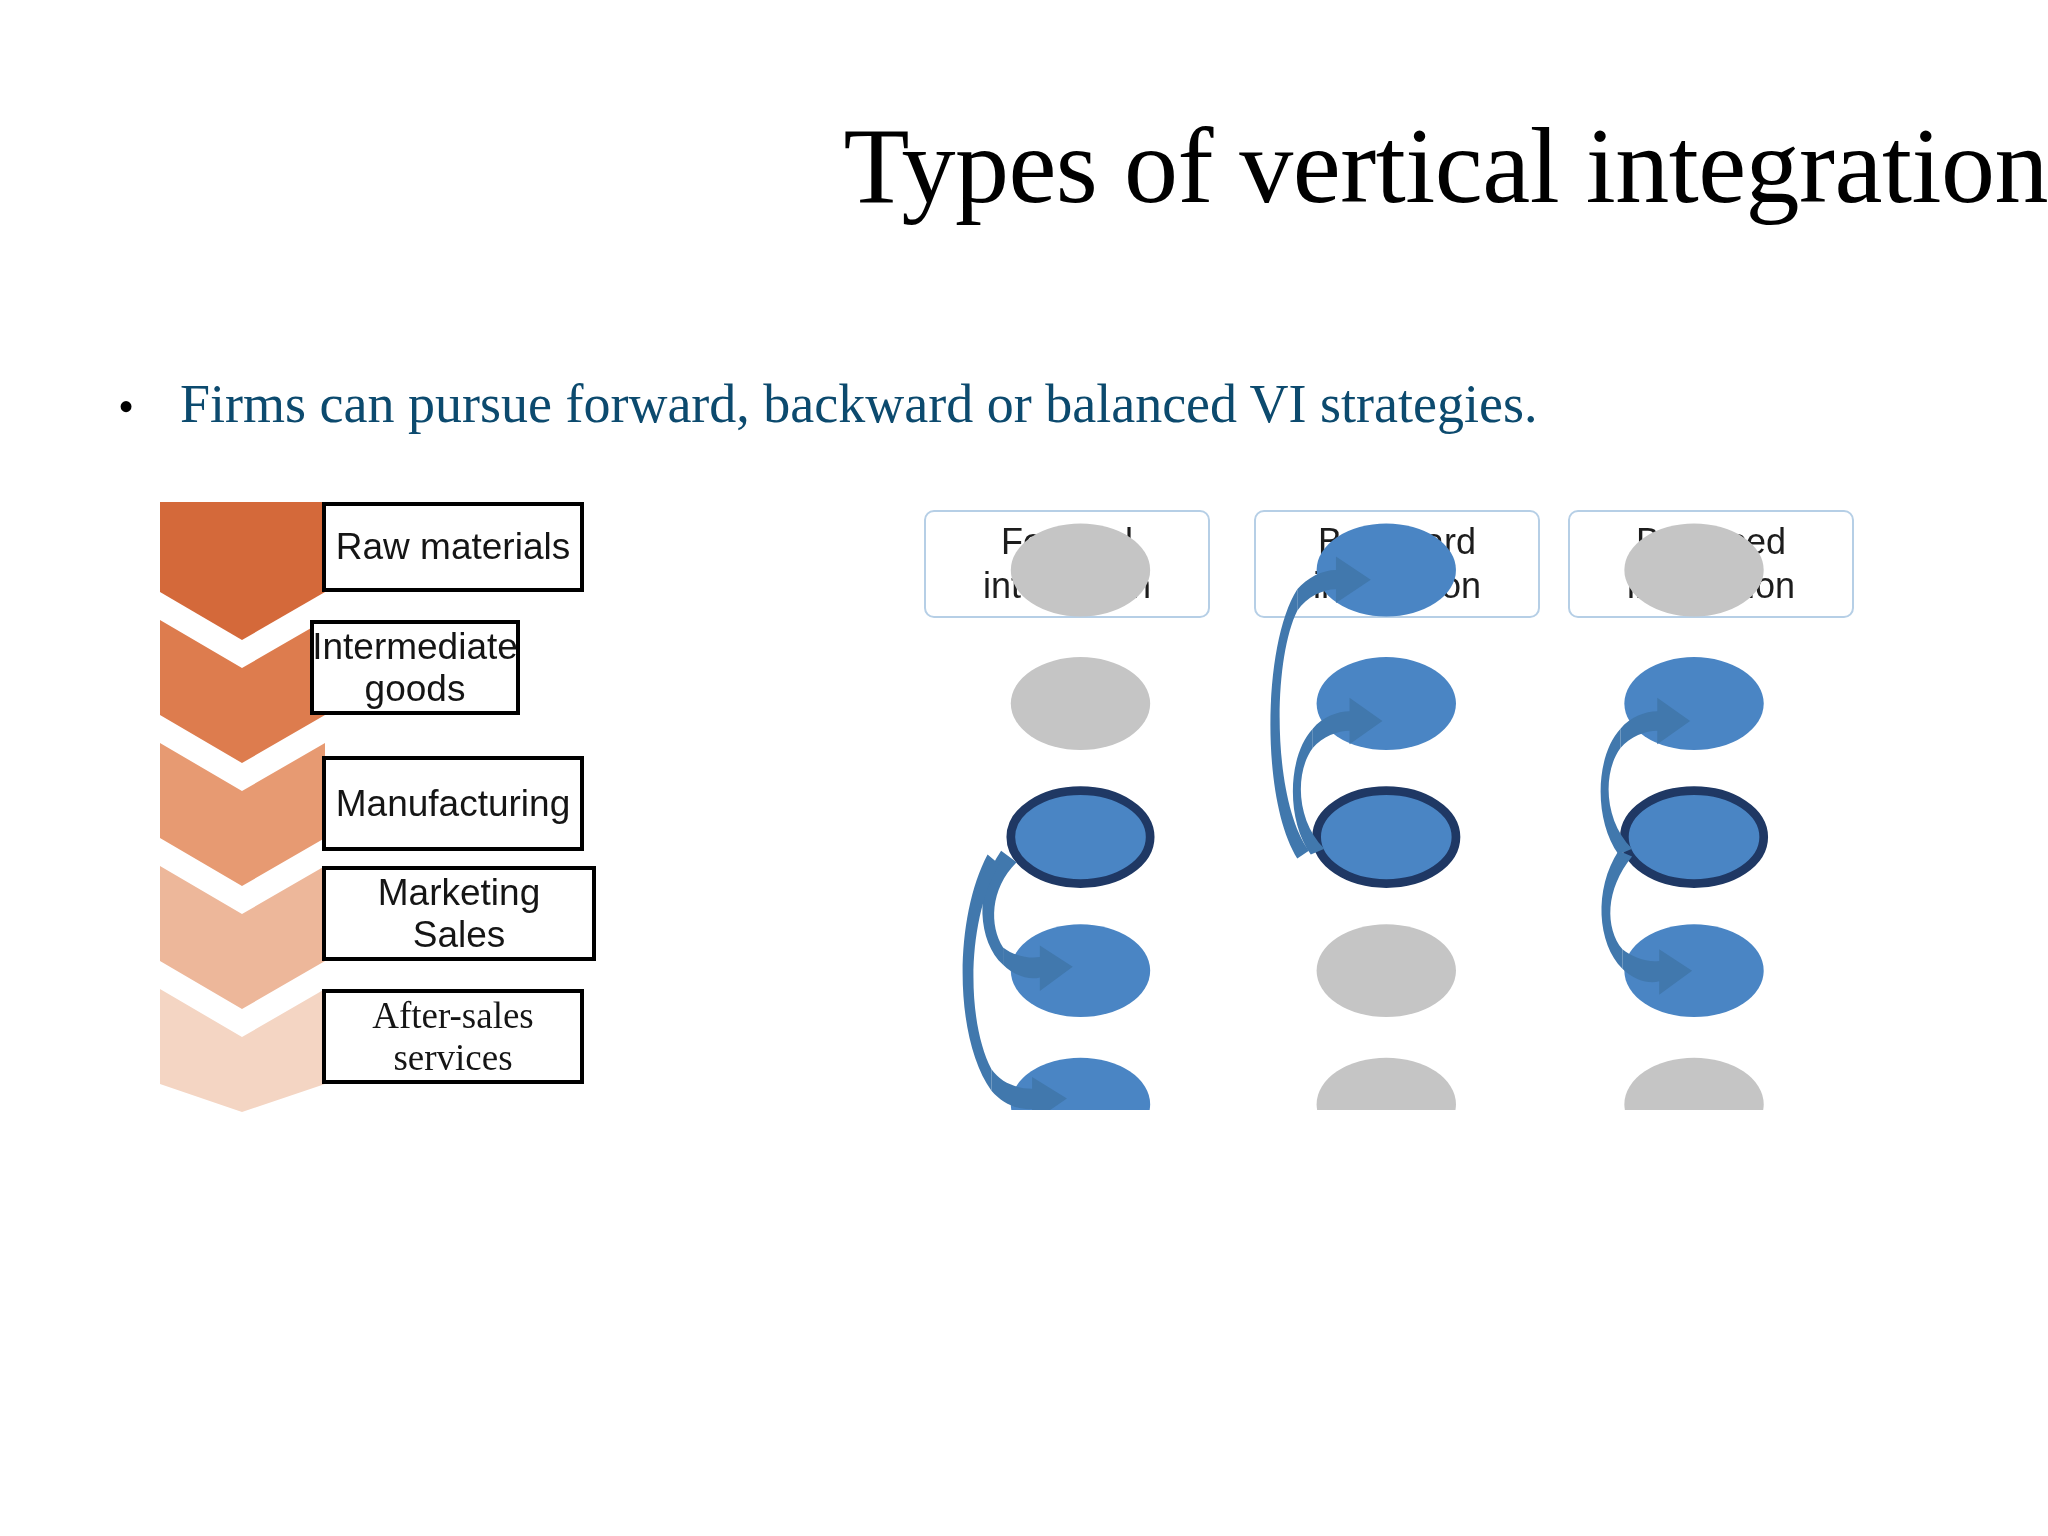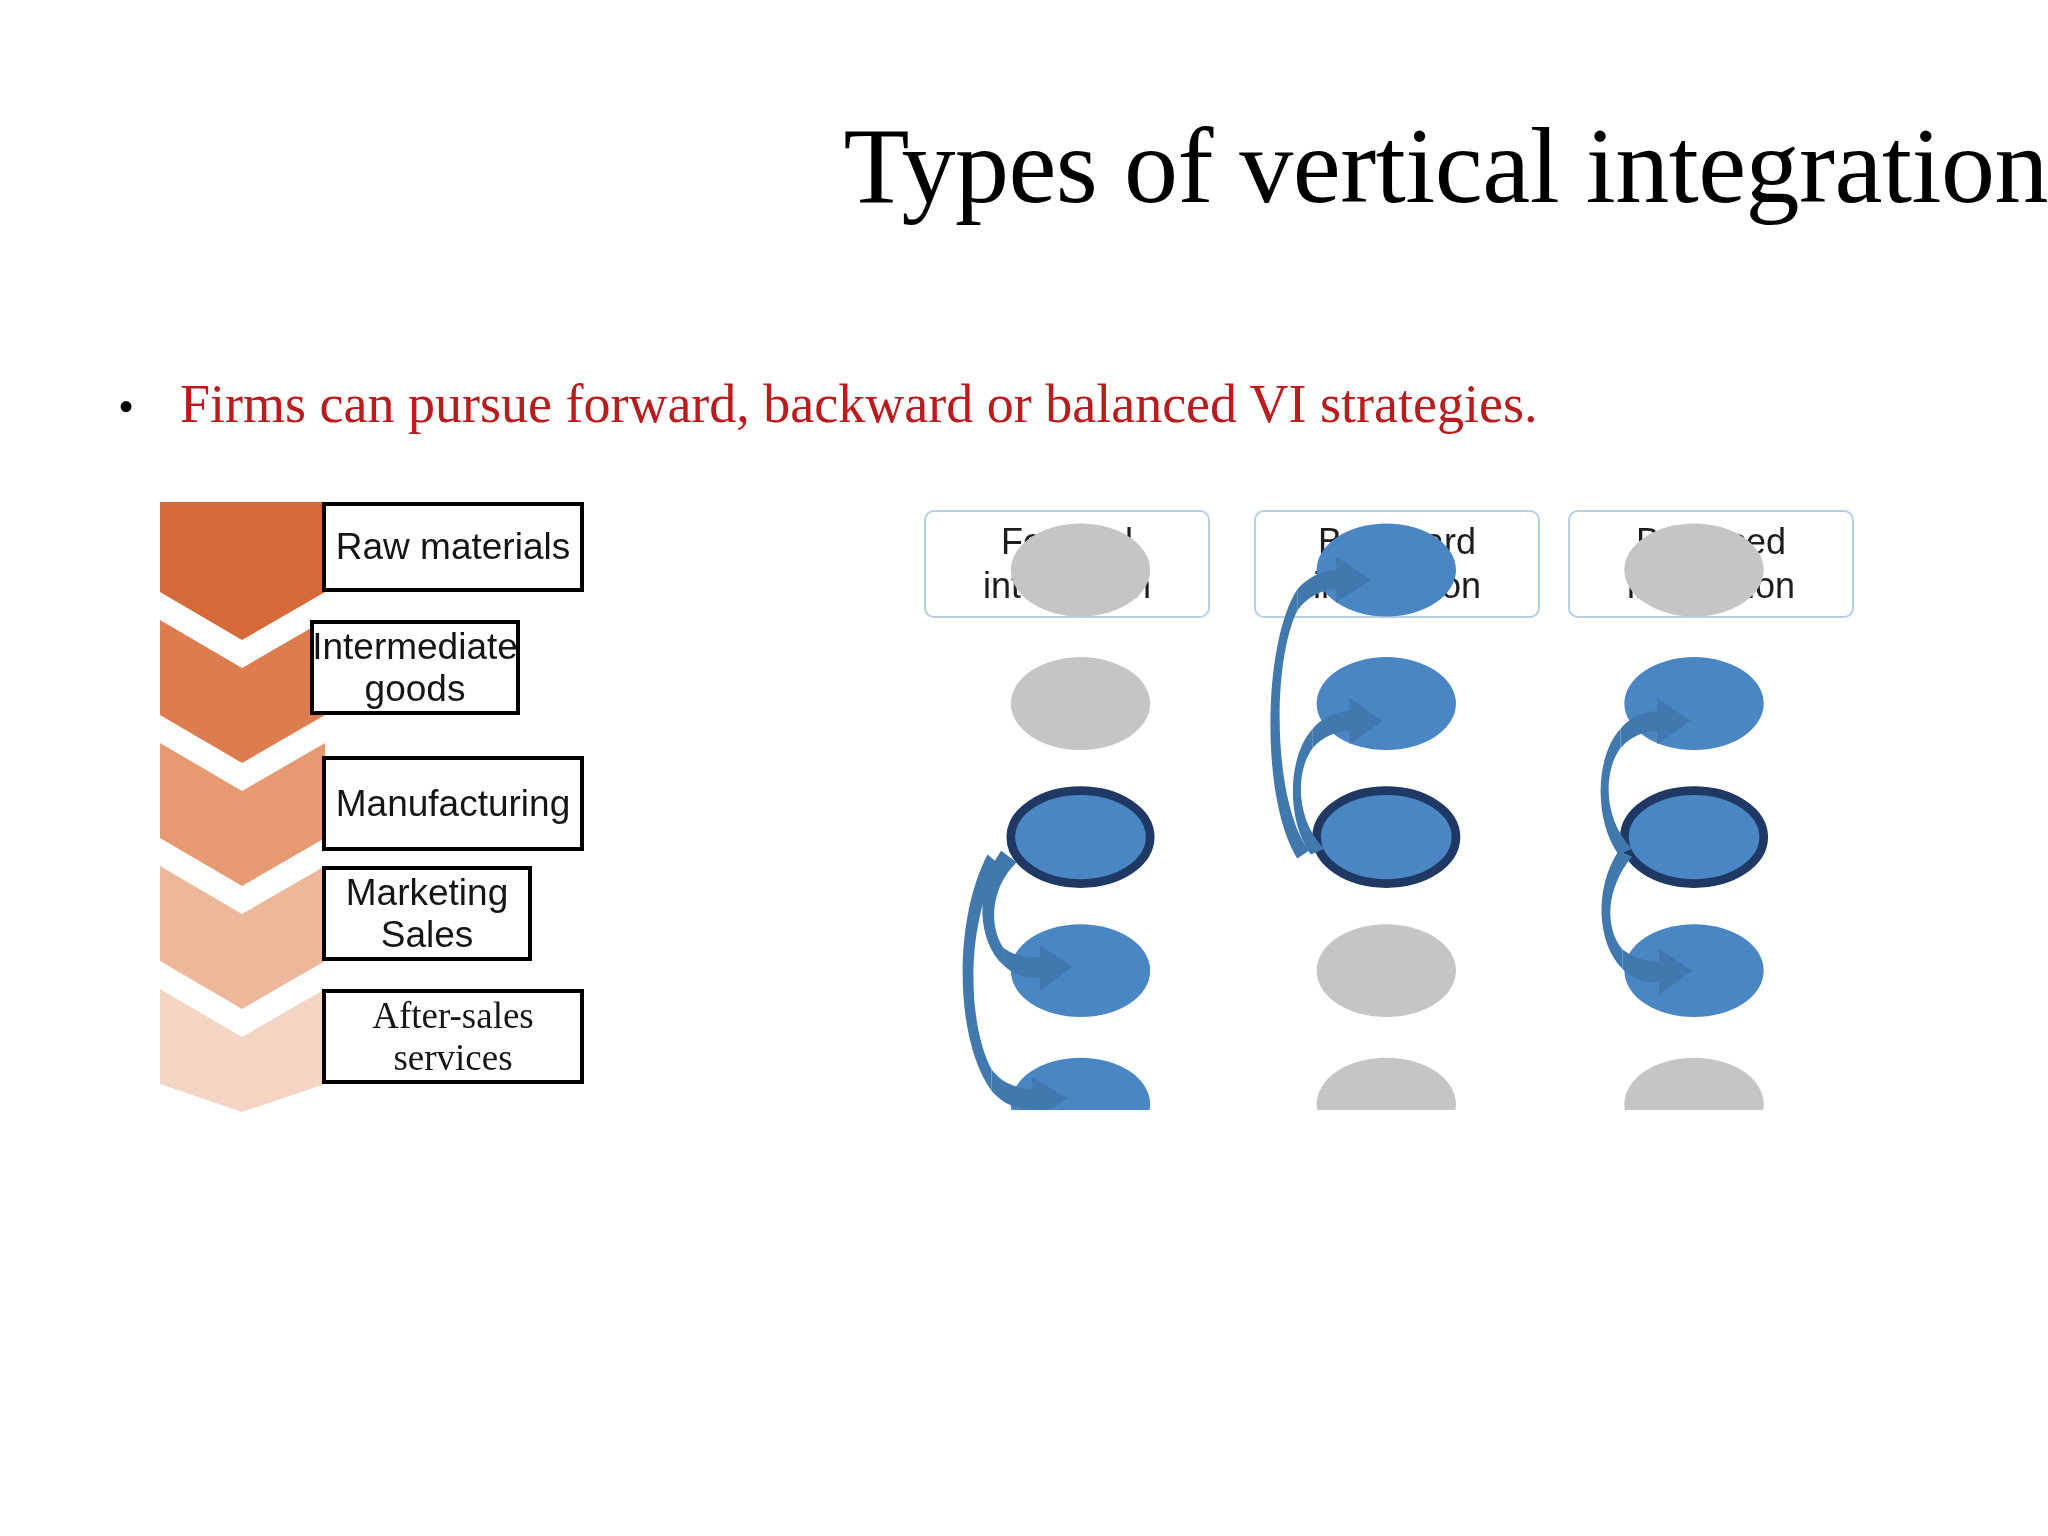--- a/index.html
+++ b/index.html
@@ -45,21 +45,21 @@
     color: #000;
     width: 62px;
     flex: 0 0 62px;
     text-align: left;
     padding-top: 12px;
   }
   .bullet-text {
     font-family: "Liberation Serif", "DejaVu Serif", serif;
     font-size: 54px;
     line-height: 1.2;
-    color: #b91c1c;
+    color: #0c4a6e;
     white-space: nowrap;
   }
 
   
   #chain {
     position: absolute;
     left: 150px;
     top: 480px;
     width: 640px;
     height: 640px;
@@ -140,21 +140,21 @@
 
   <div class="chain-label" style="left:160px; top:140px; width:210px; height:95px;">
     <span style="white-space:pre-line">Intermediate
 goods</span>
   </div>
 
   <div class="chain-label" style="left:172px; top:276px; width:262px; height:95px;">
     <span>Manufacturing</span>
   </div>
 
-  <div class="chain-label" style="left:172px; top:386px; width:210px; height:95px;">
+  <div class="chain-label" style="left:172px; top:386px; width:274px; height:95px;">
     <span style="white-space:pre-line">Marketing
 Sales</span>
   </div>
 
   <div class="chain-label" style="left:172px; top:509px; width:262px; height:95px;font-family:Liberation Serif, serif;">
     <span style="white-space:pre-line">After-sales
 services</span>
   </div>
 </div>
 

